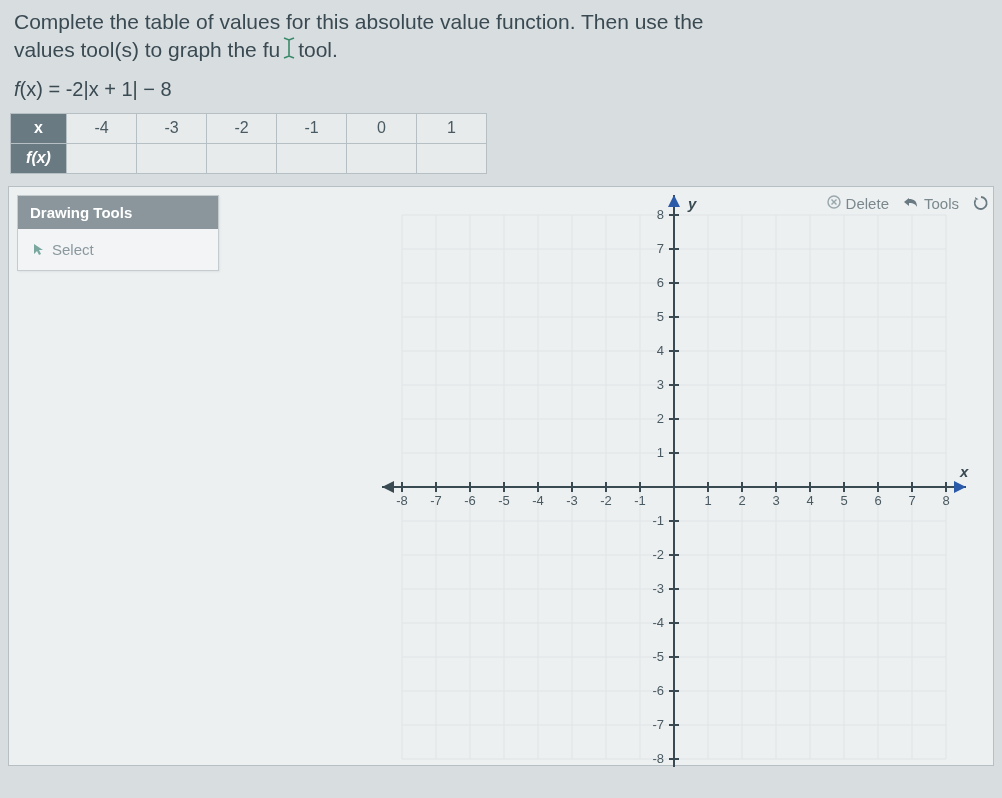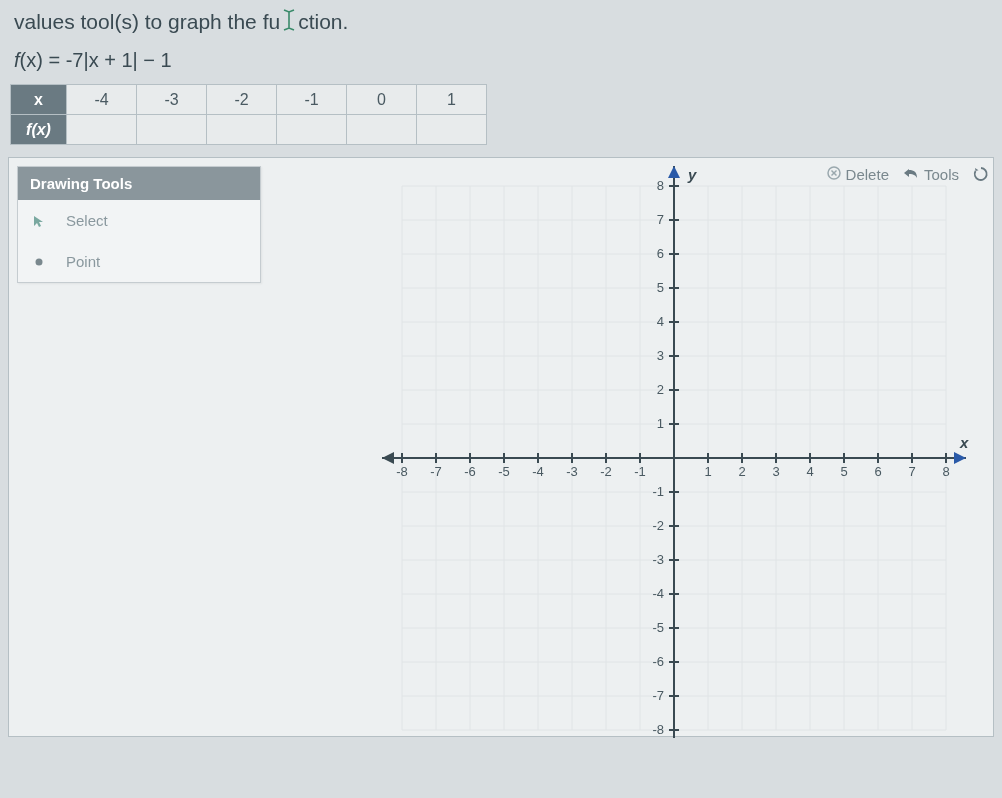--- a/index.html
+++ b/index.html
@@ -61,39 +61,39 @@
     margin: 6px 8px 0 8px;
     height: 580px;
     background: #edf0f1;
     border: 1px solid #b5bfc4;
   }
 
   .tools-panel {
     position: absolute;
     left: 8px;
     top: 8px;
-    width: 244px;
+    width: 202px;
     background: #f2f4f5;
     border: 1px solid #c5ccd0;
     box-shadow: 1px 1px 2px rgba(0,0,0,0.06);
   }
   .tools-header {
     background: #8a969c;
     color: #fff;
     font-weight: bold;
     font-size: 15px;
     padding: 8px 12px;
   }
   .tool-item {
     padding: 12px 14px;
     font-size: 15px;
     color: #8a989e;
     display: flex;
     align-items: center;
-    gap: 20px;
+    gap: 6px;
     cursor: pointer;
   }
   .tool-icon { width: 14px; height: 14px; display: inline-flex; align-items: center; justify-content: center; }
 
   .action-bar {
     position: absolute;
     right: 4px;
     top: 8px;
     display: flex;
     gap: 14px;
@@ -119,27 +119,28 @@
   .grid-line { stroke: #e0e4e6; stroke-width: 1; }
   .axis-line { stroke: #3a4a52; stroke-width: 2; }
   .tick { stroke: #3a4a52; stroke-width: 2; }
   .tick-label { font-size: 13px; fill: #4a5a62; font-family: Arial, sans-serif; }
   .axis-label { font-size: 15px; fill: #3a4a52; font-style: italic; font-weight: bold; font-family: Arial, sans-serif; }
 </style>
 </head>
 <body>
 
 <div class="question-area">
+  <p class="question-text">Complete the table of values for this absolute value function. Then use the</p>
   <p class="question-text">
     <span>values tool(s) to graph the fu</span><span class="cursor-ibeam"><svg width="18" height="24" viewBox="0 0 18 24">
           <path d="M4 2 Q9 4 9 4 Q9 4 14 2 M9 4 L9 20 M4 22 Q9 20 9 20 Q9 20 14 22" stroke="#3a8a6a" stroke-width="1.6" fill="none"></path>
-        </svg></span><span>ction.</span>
+        </svg></span><span>tool.</span>
   </p>
   <p class="fn-expr">
-    <i>f</i><span>(x)</span><span> = -7|x + 1| − 1</span>
+    <i>f</i><span>(x)</span><span> = -2|x + 1| − 8</span>
   </p>
 </div>
 
 <div class="table-wrap">
   <table class="values">
     <tbody>
         <tr>
       <th>x</th>
       <td>-4</td>
       <td>-3</td>
@@ -165,28 +166,20 @@
 
   <div class="tools-panel">
     <div class="tools-header">Drawing Tools</div>
     <div class="tool-item">
       <span class="tool-icon">
         <svg width="14" height="14" viewBox="0 0 14 14">
             <path d="M2 2 L2 12 L5 9 L7 13 L9 12 L7 8 L11 8 Z" fill="#7aa8a0"></path>
           </svg>
       </span>
       <span>Select</span>
-    </div>
-    <div class="tool-item">
-      <span class="tool-icon">
-        <svg width="14" height="14" viewBox="0 0 14 14">
-            <circle cx="7" cy="7" r="3.5" fill="#7a888e"></circle>
-          </svg>
-      </span>
-      <span>Point</span>
     </div>
   </div>
 
   <div class="action-bar">
     <div class="action-btn">
       <span>
         <svg width="14" height="14" viewBox="0 0 14 14">
             <circle cx="7" cy="7" r="6" fill="none" stroke="#9aa8ae" stroke-width="1.5"></circle>
             <line x1="4.5" y1="4.5" x2="9.5" y2="9.5" stroke="#9aa8ae" stroke-width="1.5"></line>
             <line x1="9.5" y1="4.5" x2="4.5" y2="9.5" stroke="#9aa8ae" stroke-width="1.5"></line>

